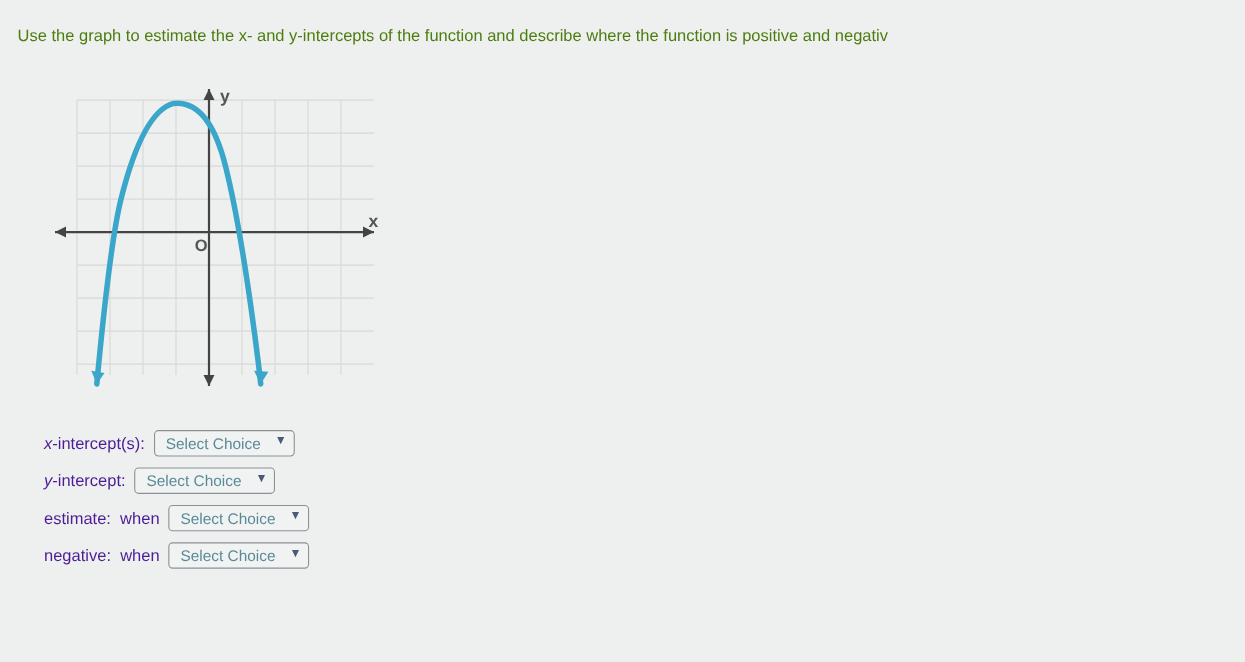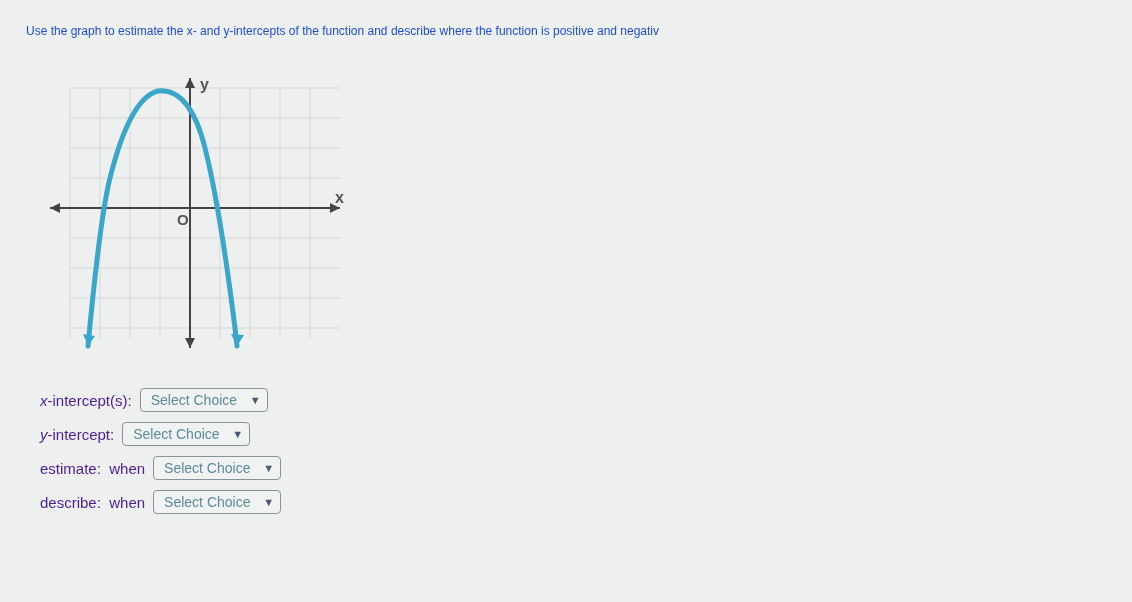--- a/index.html
+++ b/index.html
@@ -6,23 +6,23 @@
     body {
       font-family: Arial, Helvetica, sans-serif;
       background: #eef0ef;
       width: 1132px;
       height: 602px;
       overflow: hidden;
       color: #555;
       font-size: 15px;
     }
     .question-text {
-      padding: 24px 18px 10px 26px;
-      color: #1d4ed8;
-      font-size: 12px;
+      padding: 24px 18px 10px 16px;
+      color: #4d7c0f;
+      font-size: 15px;
       white-space: nowrap;
     }
     .graph-area {
       margin-left: 40px;
       margin-top: 20px;
       width: 310px;
       height: 290px;
       position: relative;
     }
     .form-area {
@@ -36,21 +36,21 @@
       align-items: center;
       margin-bottom: 10px;
     }
     .form-label {
       margin-right: 8px;
       color:#4c1d95;
     }
     .form-label .ital { font-style: italic; }
     .select-box {
       display: inline-flex;
-      align-items: center;
+      align-items: flex-start;
       justify-content: space-between;
       border: 1.5px solid #8a9199;
       border-radius: 4px;
       padding: 3px 6px 3px 10px;
       color: #5a8a98;
       font-size: 14px;
       cursor: pointer;
       min-width: 128px;
       background: rgba(255,255,255,0.2);
     }
@@ -135,21 +135,21 @@
       <span>estimate:</span>&nbsp;&nbsp;<span>when</span>
     </span>
     <div class="select-box">
       <span>Select Choice</span>
       <span class="chev">▼</span>
     </div>
   </div>
 
   <div class="form-row">
     <span class="form-label">
-      <span>describe:</span>&nbsp;&nbsp;<span>when</span>
+      <span>negative:</span>&nbsp;&nbsp;<span>when</span>
     </span>
     <div class="select-box">
       <span>Select Choice</span>
       <span class="chev">▼</span>
     </div>
   </div>
 
 </div>
 
 </body></html>

